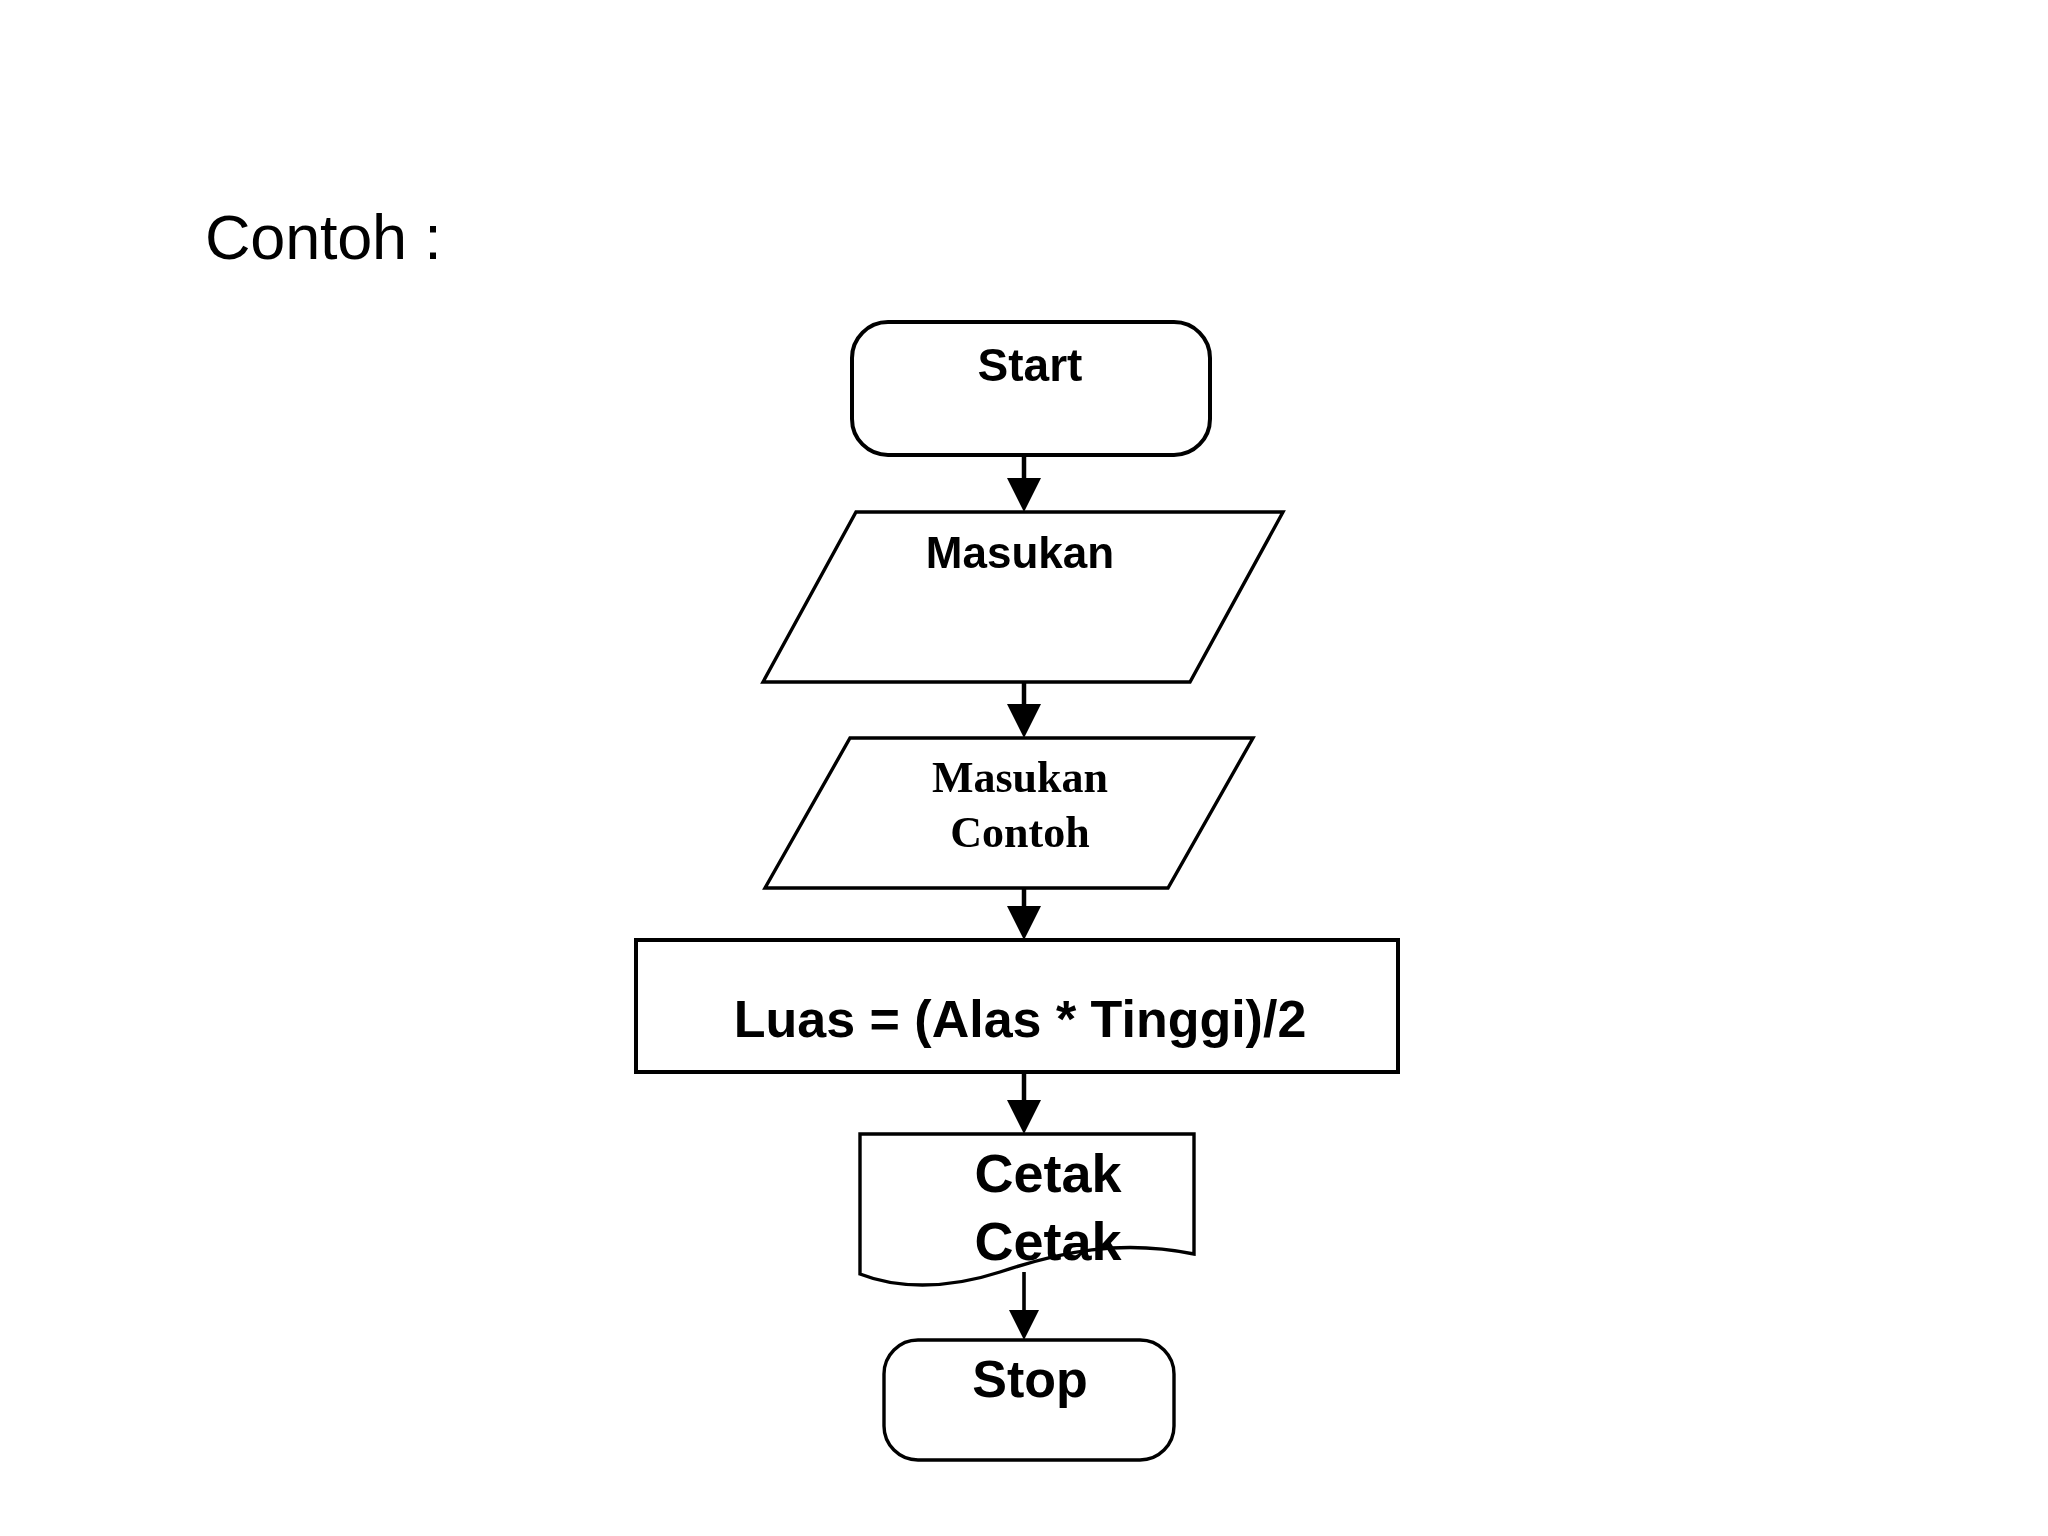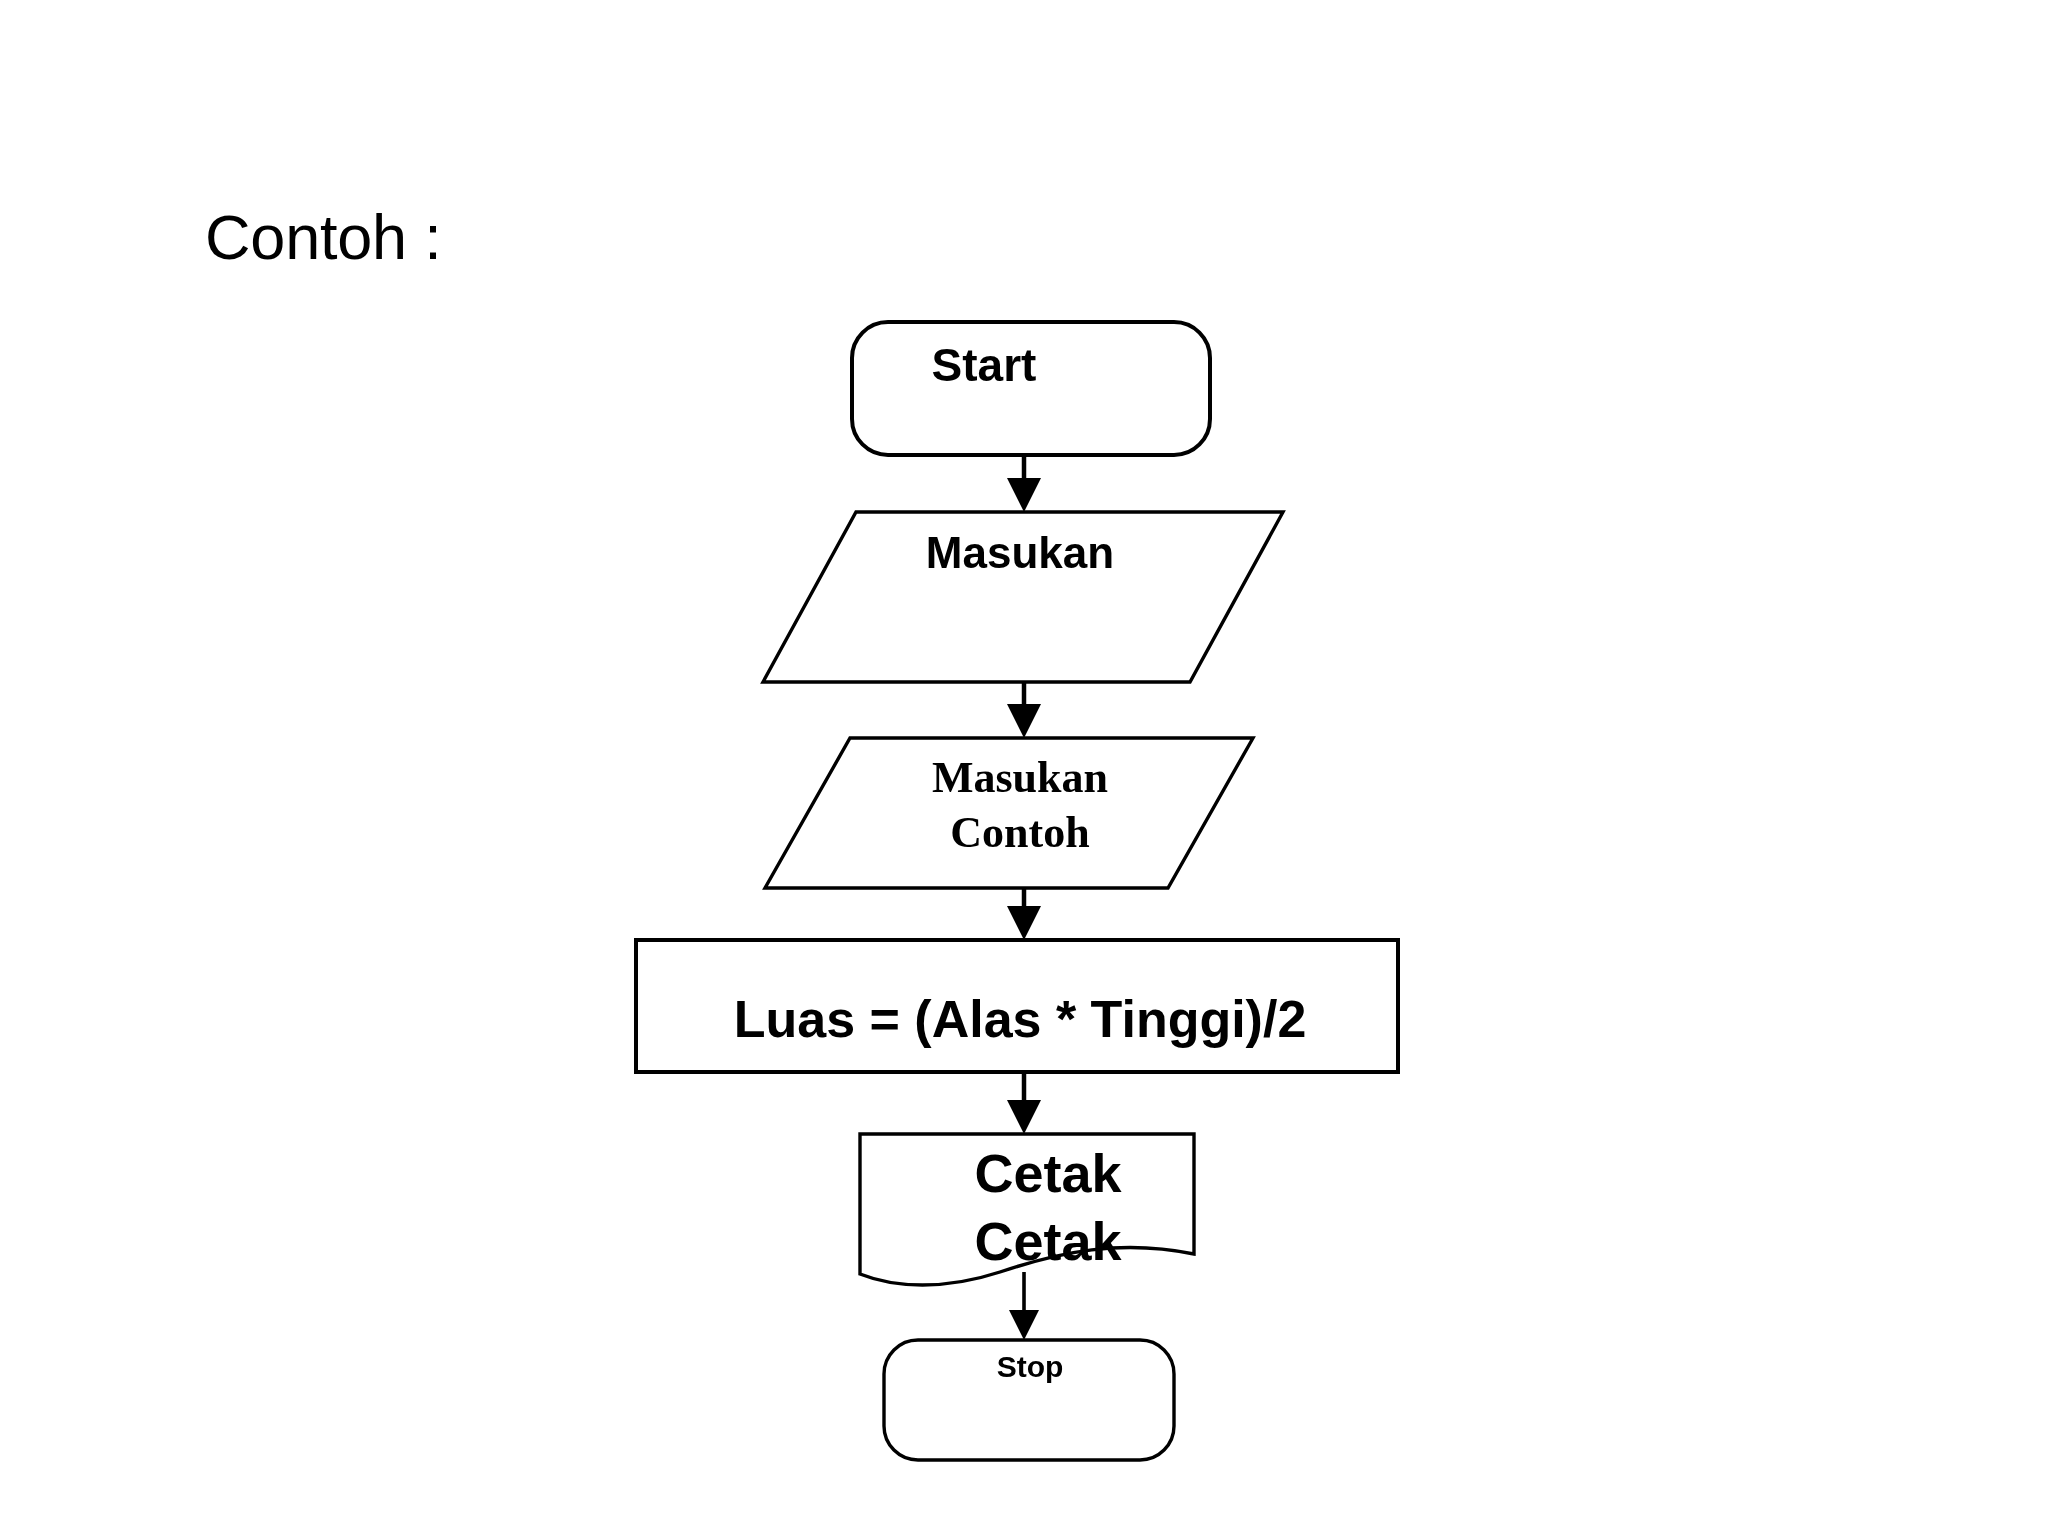--- a/index.html
+++ b/index.html
@@ -90,21 +90,21 @@
     pointer-events: none;
   }
   .sans-label {
     font-family: "Liberation Sans", sans-serif;
   }
   .serif-label {
     font-family: "Liberation Serif", serif;
   }
 
   #label-start {
-    left: 784px; top: 340px; width: 400px;
+    left: 830px; top: 340px; width: 400px;
     font-size: 46px;
   }
   #label-input-alas {
     left: 770px; top: 528px; width: 500px;
     font-size: 44px;
   }
   #label-input-alas .big {
     font-size: 52px;
     display: block;
     margin-top: 6px;
@@ -118,21 +118,21 @@
     left: 640px; top: 990px; width: 760px;
     font-size: 52px;
   }
   #label-output {
     left: 868px; top: 1140px; width: 360px;
     font-size: 54px;
     line-height: 1.25;
   }
   #label-stop {
     left: 850px; top: 1350px; width: 360px;
-    font-size: 30px;
+    font-size: 52px;
   }
 </style>
 </head>
 <body>
 
 <div id="heading">
   <div class="head-line" id="heading-line-2">Contoh :</div>
 </div>
 
 <div id="flowchart">

